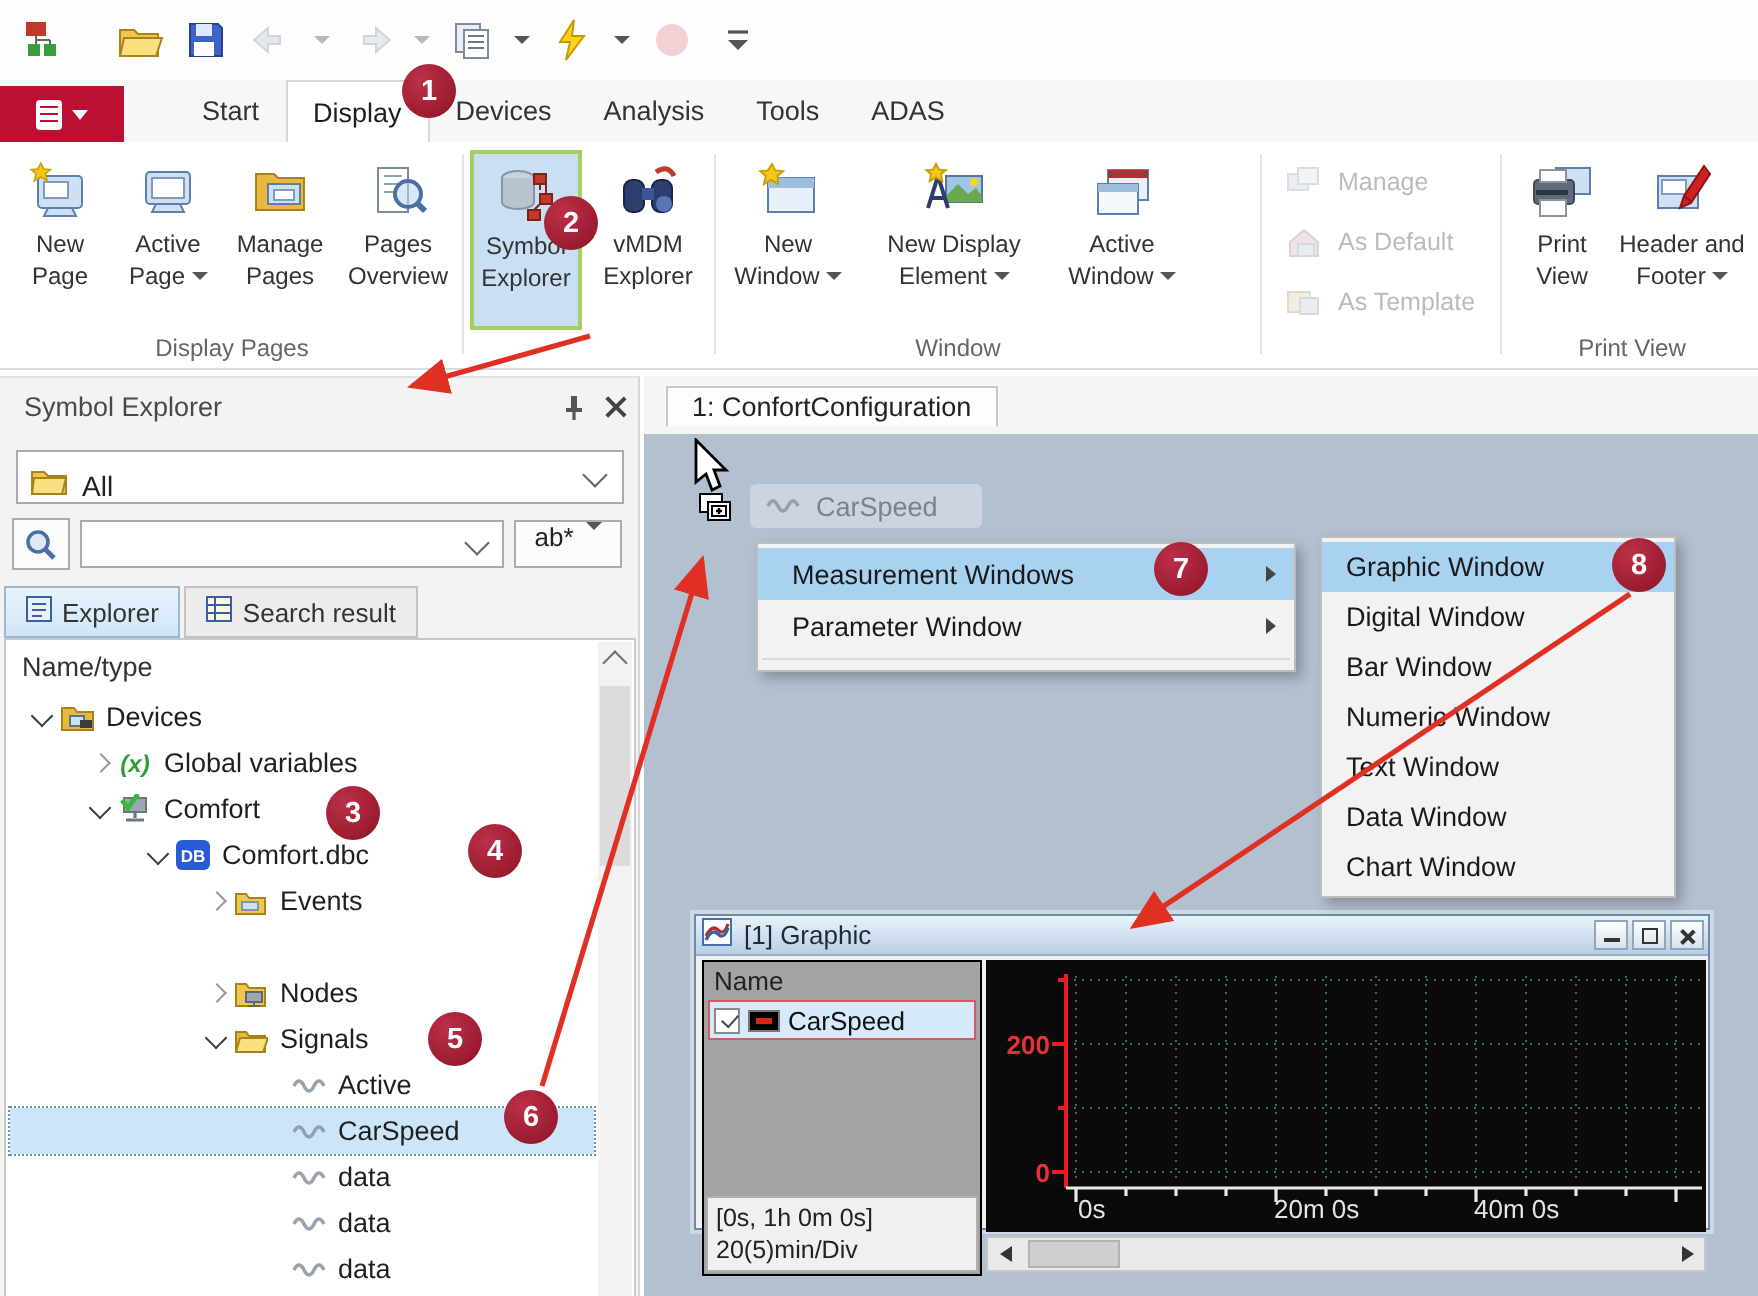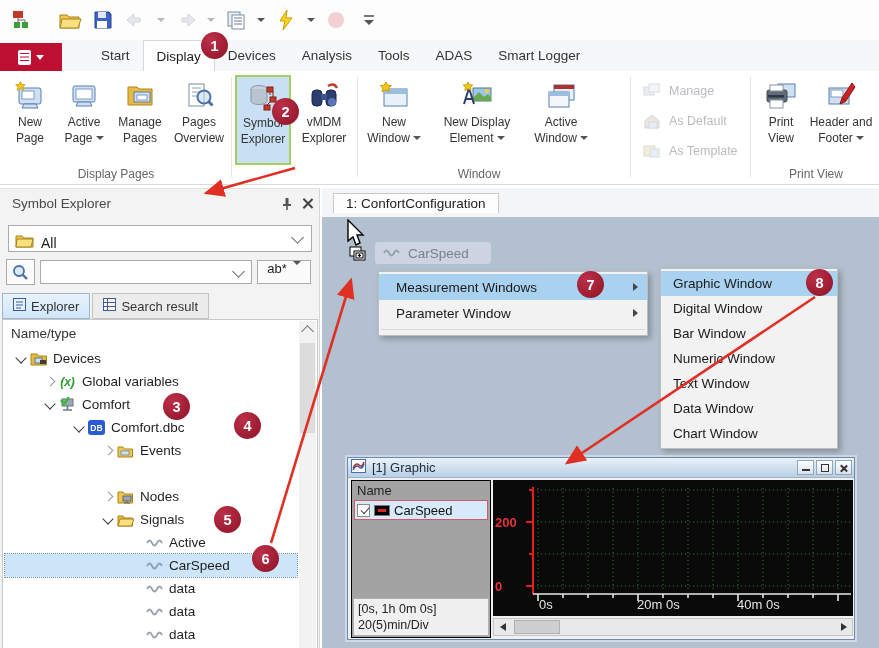--- a/index.html
+++ b/index.html
@@ -84,41 +84,41 @@
   .menu{position:absolute;background:#f2f2f2;border:1px solid #bdbdbd;box-shadow:3px 3px 6px rgba(0,0,0,.25);z-index:30;padding:2px 0}
   .cmenu{left:378px;top:271px;width:270px}
   .smenu{left:660px;top:268px;width:178px}
   .mitem{height:26px;display:flex;align-items:center;padding-left:17px;font-size:13.5px;color:#1a1a1a;position:relative;cursor:pointer}
   .smenu .mitem{height:25px;padding-left:12px}
   .mitem.hl{background:#a9d2f1}
   .msep{height:1px;background:#d9d9d9;margin:3px 2px}
   .subarrow{position:absolute;right:9px;top:9px;width:0;height:0;border-top:4px solid transparent;border-bottom:4px solid transparent;border-left:5px solid #444}
 
   
-  .gwin{position:absolute;left:347px;top:457px;width:508px;height:183px;background:#f0f0f0;border:1px solid #6d8aa8;box-shadow:0 0 0 2px #cdd9e5;z-index:20}
+  .gwin{position:absolute;left:347px;top:457px;width:508px;height:158px;background:#f0f0f0;border:1px solid #6d8aa8;box-shadow:0 0 0 2px #cdd9e5;z-index:20}
   .gtitle{position:absolute;left:0;top:0;width:100%;height:20px;background:linear-gradient(#eaf2fa,#b9cfe4);display:flex;align-items:center;padding-left:3px;gap:6px;border-bottom:1px solid #9ab2c8}
   .gtitle .ttext{font-size:13px;color:#1c2b3a}
   .wbtns{position:absolute;right:2px;top:2px;display:flex;gap:2px}
   .wbtn{width:17px;height:15px;background:linear-gradient(#fefefe,#d8e2ec);border:1px solid #8fa6bb;position:relative}
   .wbtn .mn{position:absolute;left:4px;bottom:3px;width:8px;height:2px;background:#333}
   .wbtn .rs{position:absolute;left:4px;top:3px;width:8px;height:8px;border:1.4px solid #333}
   .wbtn .cl:before,.wbtn .cl:after{content:"";position:absolute;left:7px;top:3px;width:1.6px;height:9px;background:#333}
   .wbtn .cl:before{transform:rotate(45deg)}
   .wbtn .cl:after{transform:rotate(-45deg)}
   .npane{position:absolute;left:3px;top:22px;width:140px;height:158px;background:#a3a3a3;border:1px solid #000000}
   .nhdr{position:absolute;left:5px;top:2px;font-size:13px;color:#222}
   .sigrow{position:absolute;left:2px;top:19px;width:134px;height:20px;background:#d6eafc;border:1px solid #cf5b63;display:flex;align-items:center;gap:4px;padding-left:2px}
   .cb{width:13px;height:13px;background:#fff;border:1px solid #8a8a8a;position:relative;flex:none}
   .cb:after{content:"";position:absolute;left:2.5px;top:2px;width:7px;height:4px;border-left:1.8px solid #445;border-bottom:1.8px solid #445;transform:rotate(-48deg)}
   .swatch{width:16px;height:11px;background:#000;border:1px solid #777;position:relative;flex:none}
   .swatch:after{content:"";position:absolute;left:3px;top:3.5px;width:8px;height:3px;background:#d22}
   .siglab{font-size:13px;color:#111}
   .infobox{position:absolute;left:1px;bottom:1px;width:136px;height:38px;background:#f0f0f0;border:1px solid #b0b0b0;padding:2px 4px;font-size:12.5px;color:#222;line-height:16px}
   .chart{position:absolute;left:145px;top:22px;width:360px;height:136px;background:#0a0a0a}
-  .ylab{position:absolute;color:#e8313a;font-weight:bold;font-size:13px;width:30px;text-align:left}
+  .ylab{position:absolute;color:#e8313a;font-weight:bold;font-size:13px;width:30px;text-align:right}
   .xlab{position:absolute;color:#e4e4e4;font-size:13px;top:117px}
   .hsb{position:absolute;left:145px;top:160px;width:360px;height:18px;background:#e9e9e9;border:1px solid #c6c6c6;display:flex;align-items:center}
   .hsb .arrL,.hsb .arrR{width:17px;height:16px;display:flex;align-items:center;justify-content:center}
   .tri-l{width:0;height:0;border-top:4.5px solid transparent;border-bottom:4.5px solid transparent;border-right:6px solid #333}
   .tri-r{width:0;height:0;border-top:4.5px solid transparent;border-bottom:4.5px solid transparent;border-left:6px solid #333}
   .hsb .thumb{position:absolute;left:20px;top:1px;width:46px;height:14px;background:#cfcfcf;border:1px solid #b2b2b2}
   .hsb .arrR{position:absolute;right:0}
 
   
   .overlay{position:absolute;left:0;top:0;z-index:60;pointer-events:none}
@@ -196,21 +196,20 @@
       <span class="fi"></span>
         <span class="caret"></span>
     </div>
     <div class="rtabs">
       <div class="rtab">Start</div>
       <div class="rtab sel">Display</div>
       <div class="rtab">Devices</div>
       <div class="rtab">Analysis</div>
       <div class="rtab">Tools</div>
       <div class="rtab">ADAS</div>
-      <div class="rtab">Smart Logger</div>
     </div>
   </div>
 
   <div class="ribbon">
 
     <div class="bigbtn" style="left:4px;width:52px">
       <span class="bicon">
         <svg width="32" height="32">
             <rect x="5" y="8" width="22" height="16" rx="2" fill="#cfe0f2" stroke="#5b7fae"></rect>
             <rect x="8" y="11" width="12" height="8" fill="#fff" stroke="#7d9cc0"></rect>

